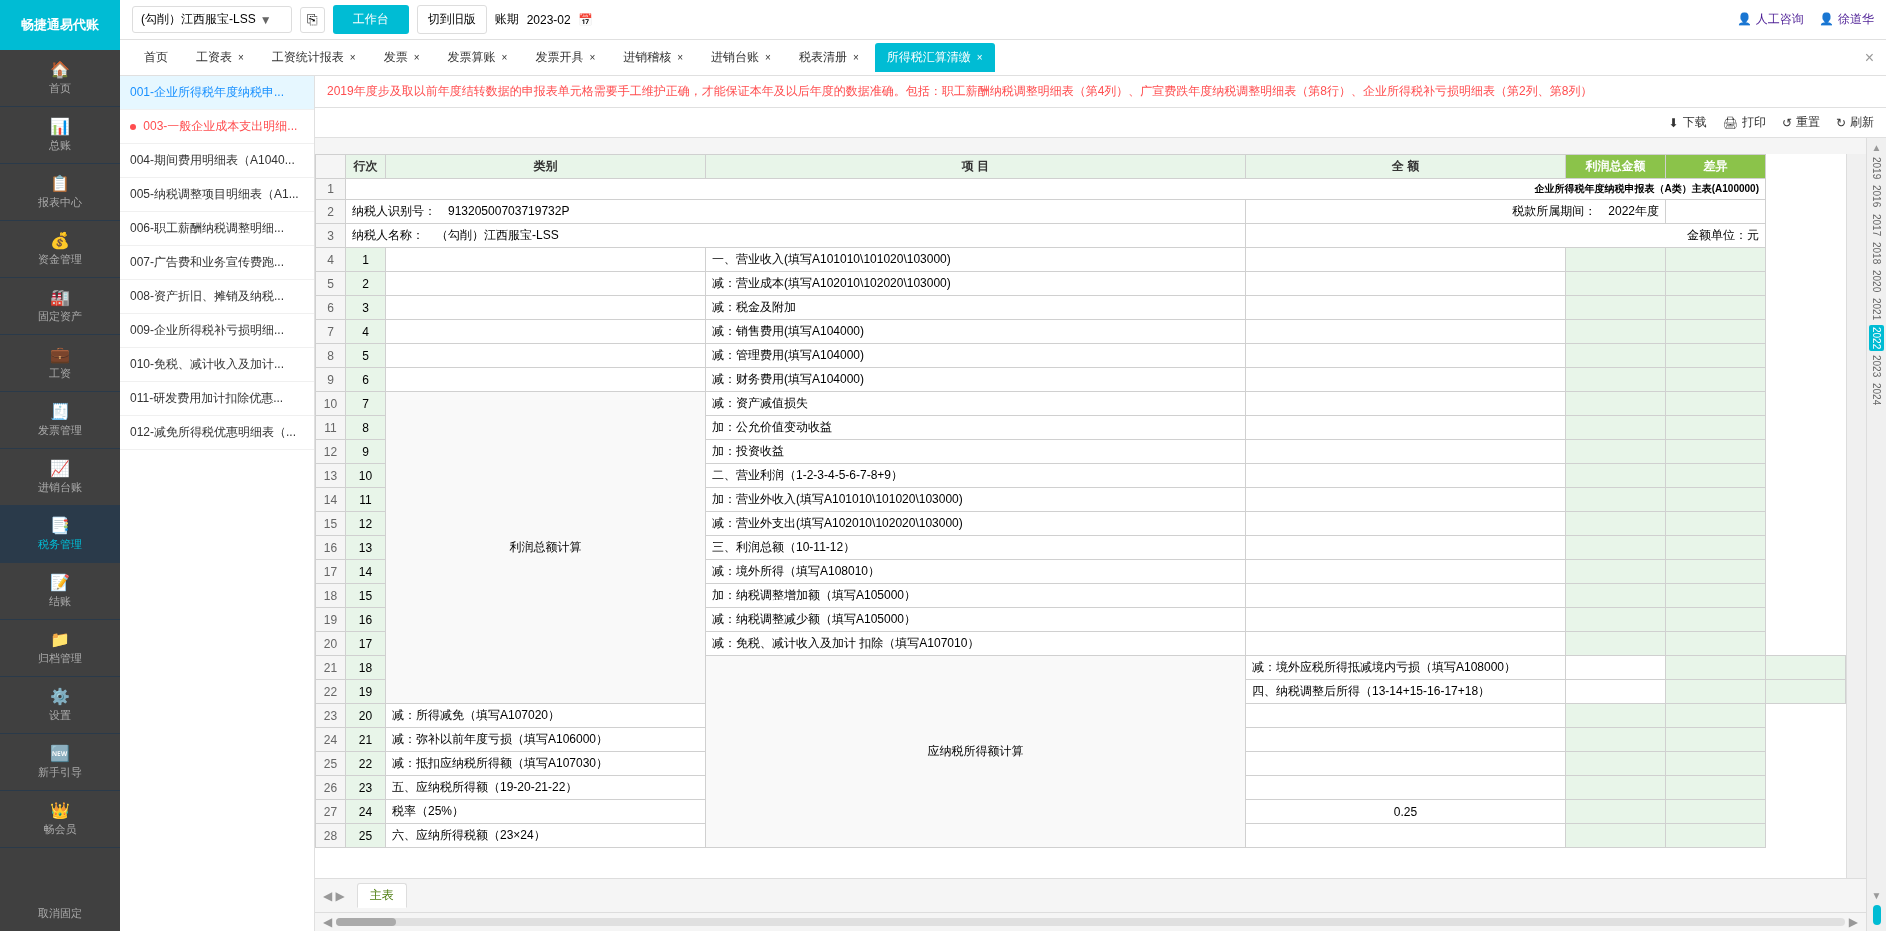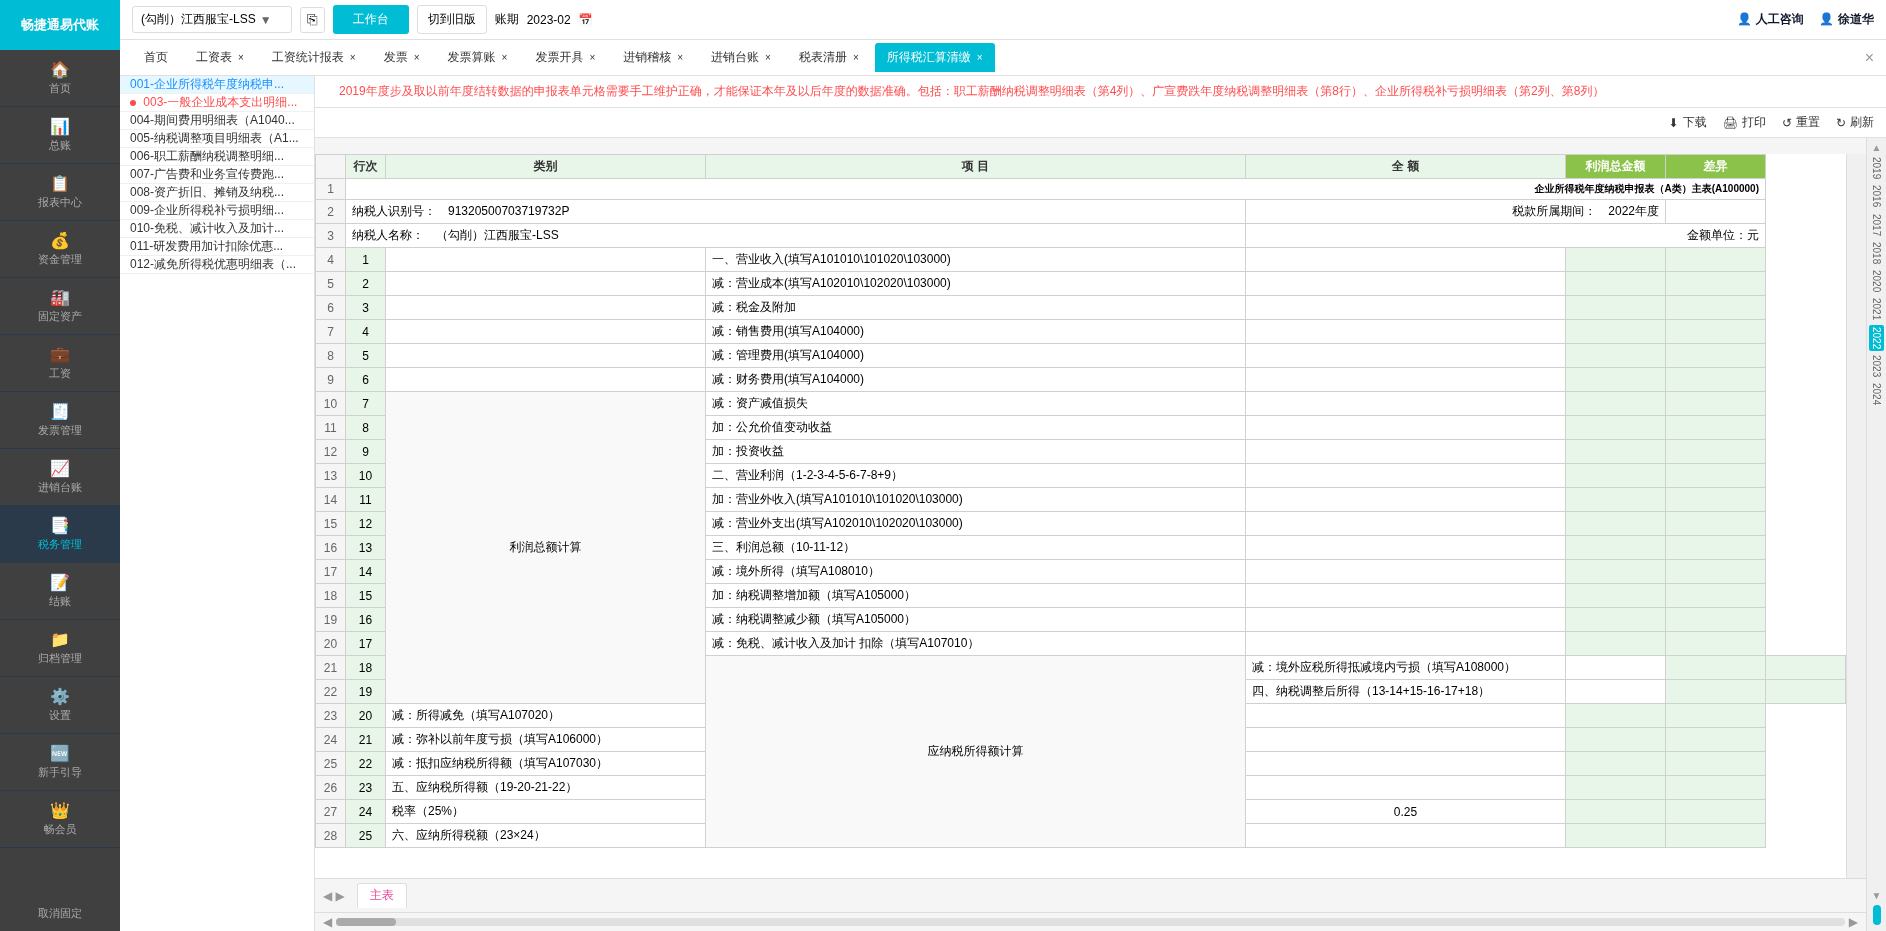--- a/index.html
+++ b/index.html
@@ -19,45 +19,45 @@
     
     .main-content { flex: 1; display: flex; flex-direction: column; overflow: hidden; }
     
     
     .top-header { background: #fff; height: 40px; display: flex; align-items: center; padding: 0 12px; border-bottom: 1px solid #e0e0e0; gap: 8px; }
     .company-selector { display: flex; align-items: center; gap: 4px; border: 1px solid #ddd; padding: 4px 8px; border-radius: 3px; cursor: pointer; font-size: 12px; min-width: 160px; }
     .company-selector .chevron { color: #666; }
     .copy-btn { border: 1px solid #ddd; padding: 4px 6px; border-radius: 3px; cursor: pointer; background: #fff; }
     .workbench-btn { background: #00bcd4; color: #fff; border: none; padding: 6px 20px; border-radius: 3px; cursor: pointer; font-size: 12px; }
     .switch-btn { border: 1px solid #ddd; padding: 5px 10px; border-radius: 3px; cursor: pointer; font-size: 12px; background: #fff; }
-    .header-right { margin-left: auto; display: flex; align-items: center; gap: 16px; font-size: 12px; color: #0f172a; font-weight: bold; }
+    .header-right { margin-left: auto; display: flex; align-items: center; gap: 16px; font-size: 12px; color: #4c1d95; }
     
     
     .nav-tabs { background: #fff; display: flex; align-items: center; padding: 0 12px; border-bottom: 1px solid #e0e0e0; height: 36px; gap: 4px; }
     .nav-tab { padding: 6px 12px; font-size: 12px; cursor: pointer; color: #333; border-radius: 3px 3px 0 0; display: flex; align-items: center; gap: 4px; white-space: nowrap; }
     .nav-tab.active { background: #00bcd4; color: #fff; text-align: center; }
     .nav-tab .close-x { font-size: 10px; color: inherit; margin-left: 2px; }
     .nav-close-all { margin-left: auto; font-size: 16px; cursor: pointer; color: #999; }
     
     
     .content-area { display: flex; flex: 1; overflow: hidden; }
     
     
     .left-panel { width: 195px; background: #fff; border-right: 1px solid #e0e0e0; display: flex; flex-direction: column; overflow-y: auto; }
-    .left-panel-item { padding: 0 10px; font-size: 12px; cursor: pointer; border-bottom: 1px solid #f0f0f0; color: #333; }
+    .left-panel-item { padding: 8px 10px; font-size: 12px; cursor: pointer; border-bottom: 1px solid #f0f0f0; color: #333; }
     .left-panel-item.active { background: #e6f7ff; color: #1890ff; }
     .left-panel-item.error { color: #ff4d4f; }
     .left-panel-item .dot { display: inline-block; width: 6px; height: 6px; border-radius: 50%; margin-right: 4px; }
     .dot-red { background: #ff4d4f; }
     
     
     .right-panel { flex: 1; display: flex; flex-direction: column; overflow: hidden; background: #f5f5f5; }
     
     
-    .warning-bar { background: #fff; padding: 6px 24px; font-size: 12px; color: #ff4d4f; border-bottom: 1px solid #e0e0e0; line-height: 1.6; }
+    .warning-bar { background: #fff; padding: 6px 12px; font-size: 12px; color: #ff4d4f; border-bottom: 1px solid #e0e0e0; line-height: 1.6; }
     
     
     .toolbar { background: #fff; padding: 6px 12px; display: flex; align-items: center; gap: 16px; border-bottom: 1px solid #e0e0e0; justify-content: flex-end; }
     .toolbar-btn { display: flex; align-items: center; gap: 4px; cursor: pointer; font-size: 12px; color: #333; }
     
     
     .spreadsheet-wrapper { flex: 1; display: flex; overflow: hidden; }
     
     .spreadsheet-container { flex: 1; overflow: auto; background: #fff; }
     .spreadsheet-table { border-collapse: collapse; font-size: 12px; width: 100%; }
@@ -70,21 +70,21 @@
     .col-A { width: 40px; text-align: center; background: #e8f5e9; }
     .col-B { width: 100px; text-align: center; background: #e8f5e9; }
     .col-C { min-width: 320px; }
     .col-D { width: 100px; text-align: center; }
     .col-E { width: 100px; background: #e8f5e9; text-align: center; }
     .col-F { width: 80px; background: #e8f5e9; text-align: center; }
     
     
     .sheet-tabs { background: #f5f5f5; border-top: 1px solid #ddd; padding: 4px 8px; display: flex; align-items: center; gap: 4px; }
     .sheet-tab { padding: 3px 12px; background: #fff; border: 1px solid #ddd; border-radius: 3px 3px 0 0; font-size: 12px; cursor: pointer; }
-    .sheet-tab.active { background: #fff; border-bottom-color: #fff; color: #ec4899; text-align: center; }
+    .sheet-tab.active { background: #fff; border-bottom-color: #fff; color: #4d7c0f; text-align: center; }
     .nav-arrows { display: flex; gap: 4px; margin-right: 8px; color: #999; cursor: pointer; }
     
     
     .bottom-scroll { display: flex; align-items: center; gap: 4px; padding: 2px 8px; background: #f5f5f5; border-top: 1px solid #ddd; }
   </style>
 </head>
 <body>
 
 <div class="app-container">
 

